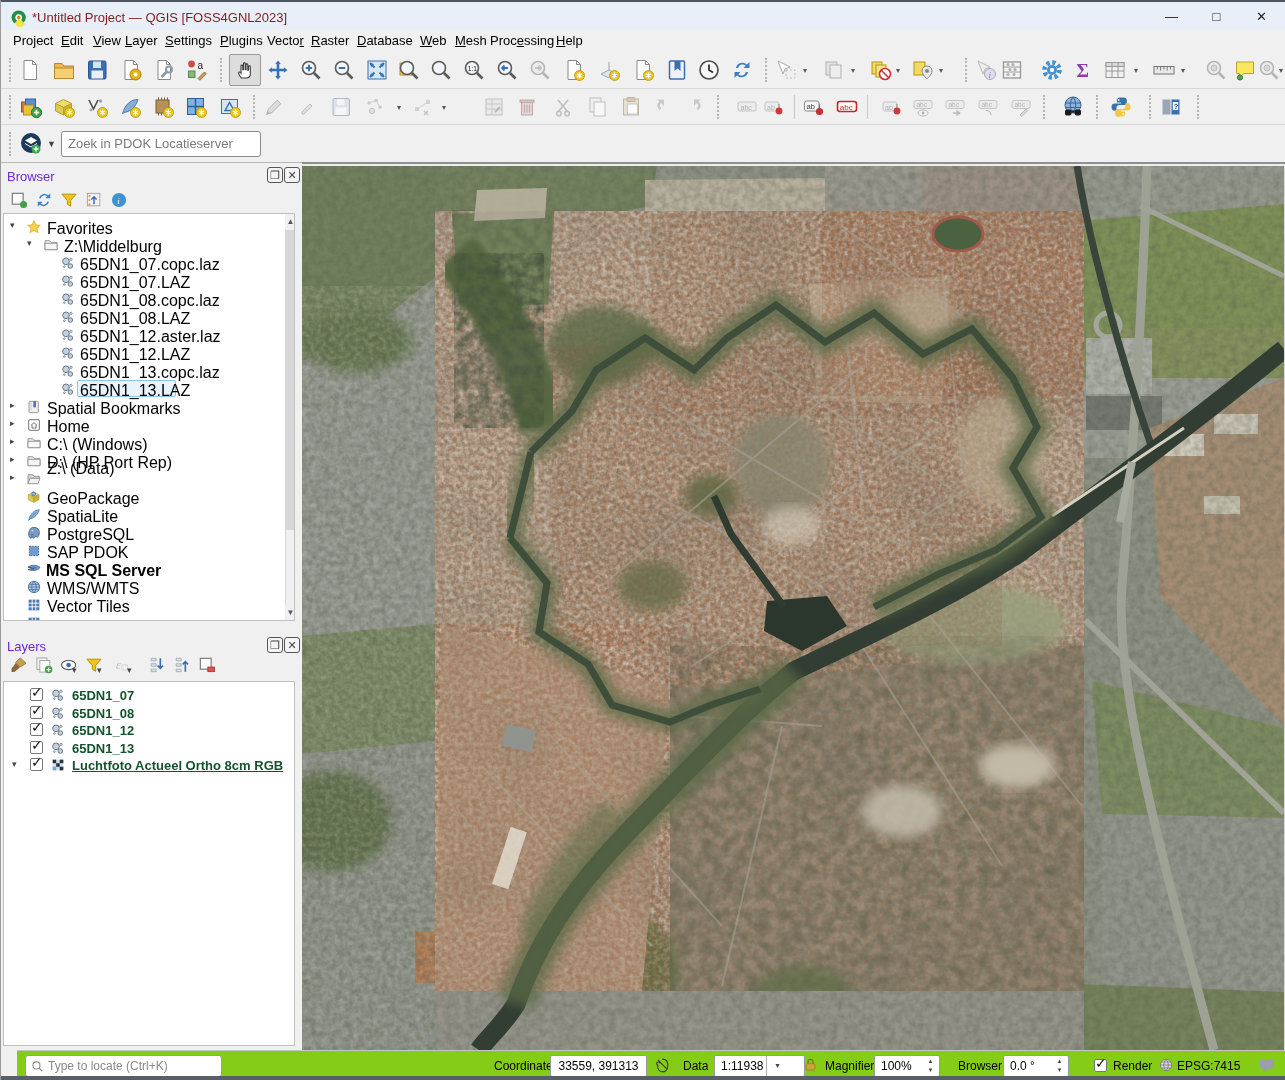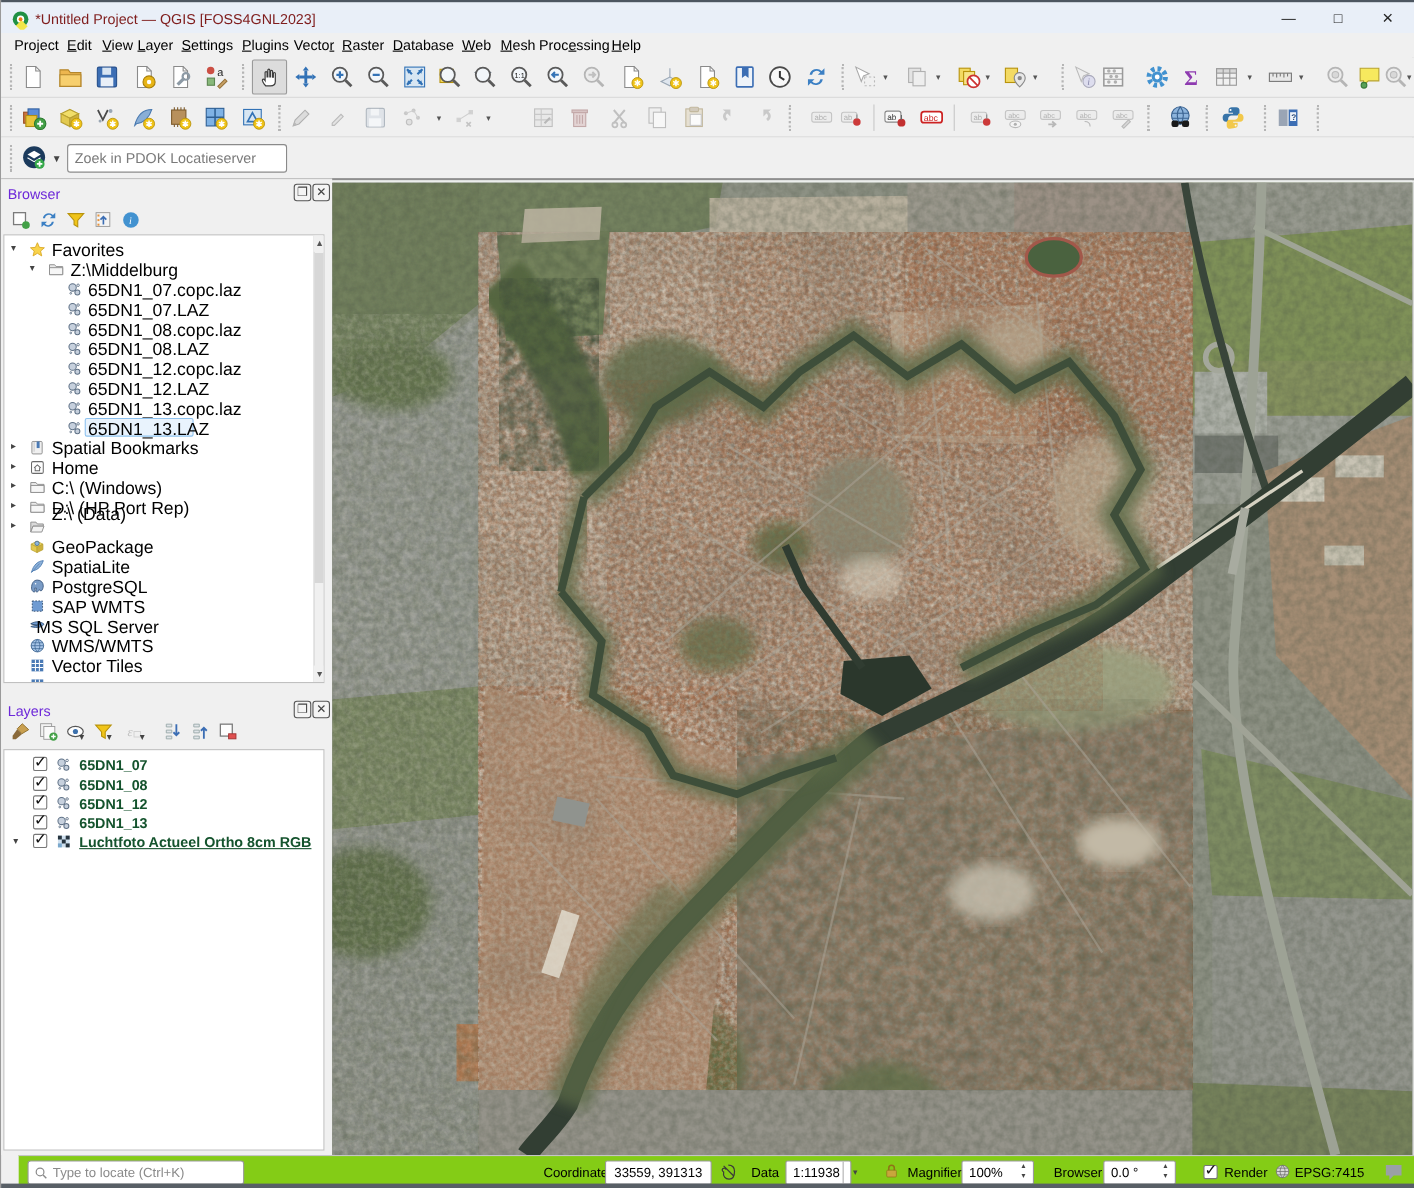--- a/index.html
+++ b/index.html
@@ -508,21 +508,21 @@
             <circle cx="16.5" cy="6.5" r="1.7" fill="none" stroke="#5f7186" stroke-width="1.2"></circle>
             <circle cx="6.5" cy="17.5" r="1.2" fill="none" stroke="#5f7186" stroke-width="1.2"></circle>
           </svg>
           <span style="position:absolute;left:76px;top:96px;">65DN1_08.LAZ</span>
           <svg style="position:absolute;left:56px;top:113px;width:16px;height:16px" viewBox="0 0 24 24">
             <circle cx="9" cy="9.5" r="5" fill="#c6d0dd" stroke="#5f7186" stroke-width="1.4"></circle>
             <circle cx="15.5" cy="16.5" r="3.4" fill="#c6d0dd" stroke="#5f7186" stroke-width="1.4"></circle>
             <circle cx="16.5" cy="6.5" r="1.7" fill="none" stroke="#5f7186" stroke-width="1.2"></circle>
             <circle cx="6.5" cy="17.5" r="1.2" fill="none" stroke="#5f7186" stroke-width="1.2"></circle>
           </svg>
-          <span style="position:absolute;left:76px;top:114px;">65DN1_12.copc.laz</span>
+          <span style="position:absolute;left:76px;top:114px;">65DN1_12.aster.laz</span>
           <svg style="position:absolute;left:56px;top:131px;width:16px;height:16px" viewBox="0 0 24 24">
             <circle cx="9" cy="9.5" r="5" fill="#c6d0dd" stroke="#5f7186" stroke-width="1.4"></circle>
             <circle cx="15.5" cy="16.5" r="3.4" fill="#c6d0dd" stroke="#5f7186" stroke-width="1.4"></circle>
             <circle cx="16.5" cy="6.5" r="1.7" fill="none" stroke="#5f7186" stroke-width="1.2"></circle>
             <circle cx="6.5" cy="17.5" r="1.2" fill="none" stroke="#5f7186" stroke-width="1.2"></circle>
           </svg>
           <span style="position:absolute;left:76px;top:132px;">65DN1_12.LAZ</span>
           <svg style="position:absolute;left:56px;top:149px;width:16px;height:16px" viewBox="0 0 24 24">
             <circle cx="9" cy="9.5" r="5" fill="#c6d0dd" stroke="#5f7186" stroke-width="1.4"></circle>
             <circle cx="15.5" cy="16.5" r="3.4" fill="#c6d0dd" stroke="#5f7186" stroke-width="1.4"></circle>
@@ -583,26 +583,26 @@
           </svg>
           <span style="position:absolute;left:43px;top:294px;">SpatiaLite</span>
           <svg style="position:absolute;left:22px;top:311px;width:16px;height:16px" viewBox="0 0 24 24">
             <path d="M12 3.5c5 0 8 3.5 8 8 0 3-1.2 5.5-3 7l-2.5-2c-.6 2.2-2.4 3.4-3.5 3.2-1-.2-1.3-1.2-1-2.4l.7-2.8h-2.4l.6 3.4c.2 1.4-.6 2-1.7 1.8-1.5-.3-3.2-2.6-3.2-5.2 0-6 2.5-11 8-11z" fill="#7a9cc6" stroke="#3d5a80" stroke-width="1.2"></path>
             <circle cx="9.5" cy="8.5" r="1" fill="#fff"></circle>
           </svg>
           <span style="position:absolute;left:43px;top:312px;">PostgreSQL</span>
           <svg style="position:absolute;left:22px;top:329px;width:16px;height:16px" viewBox="0 0 24 24">
             <rect x="5" y="5" width="14" height="14" fill="#6f9bd2" stroke="#2d4a6b" stroke-width="1.2" stroke-dasharray="2.2 2"></rect>
           </svg>
-          <span style="position:absolute;left:43px;top:330px;">SAP WMTS</span>
+          <span style="position:absolute;left:43px;top:330px;">SAP PDOK</span>
           <svg style="position:absolute;left:22px;top:347px;width:16px;height:16px" viewBox="0 0 24 24">
             <path d="M3 9c6-3.5 13-3.5 18 .5-2 4.5-9 6-18 3.5 3-1.5 6-1.5 9-1z" fill="#6f9bd2" stroke="#2d4a6b" stroke-width="1"></path>
             <path d="M3 9c3 1.5 8 2 12 1" fill="none" stroke="#2d4a6b"></path>
           </svg>
-          <span style="position:absolute;left:29px;top:348px;">MS SQL Server</span>
+          <span style="position:absolute;left:42px;top:348px;font-weight:bold;">MS SQL Server</span>
           <svg style="position:absolute;left:22px;top:365px;width:16px;height:16px" viewBox="0 0 24 24">
             <circle cx="12" cy="12" r="8.5" fill="#a8c6e8" stroke="#3a6391" stroke-width="1.2"></circle>
             <path d="M3.5 12h17M12 3.5a12 12 0 0 1 0 17M12 3.5a12 12 0 0 0 0 17M4.5 8h15M4.5 16h15" stroke="#3a6391" fill="none"></path>
           </svg>
           <span style="position:absolute;left:43px;top:366px;">WMS/WMTS</span>
           <svg style="position:absolute;left:22px;top:383px;width:16px;height:16px" viewBox="0 0 24 24">
             <rect x="4" y="4" width="16" height="16" fill="#4a7ab5"></rect>
             <path d="M4 9.3h16M4 14.7h16M9.3 4v16M14.7 4v16" stroke="#fff" stroke-width="1.4"></path>
           </svg>
           <span style="position:absolute;left:43px;top:384px;">Vector Tiles</span>
@@ -878,21 +878,21 @@
           <path d="M15 15l5.5 5.5" stroke="#8a8a8a" stroke-width="2.4"></path>
         </svg>
   <span style="margin-left:16px">Type to locate (Ctrl+K)</span></div>
  <span class="lbl" style="left:477px">Coordinate</span>
  <div class="box" style="left:533px;width:97px;text-align:center">33559, 391313</div>
  <svg style="position:absolute;left:638px;top:6px;width:17px;height:17px" viewBox="0 0 24 24">
         <path d="M10 3c5 0 8 3 8 8s-2 10-7 10-8-4-7-9c-3-2-2-5 1-5 2 0 2 1 2 2" fill="none" stroke="#3a3a3a" stroke-width="1.6"></path>
         <path d="M4 4l13 13" stroke="#3a3a3a" stroke-width="1.6"></path>
       </svg>
  <span class="lbl" style="left:666px">Data</span>
- <div class="box" style="left:697px;width:60px"><span>1:11938</span></div>
+ <div class="box" style="left:697px;width:91px"><span>1:11938</span></div>
  <div style="position:absolute;left:749px;top:5px;width:22px;height:20px;border-left:1px solid #b0b0b0;color:#444;font-size:8px;text-align:center;line-height:20px">▾</div>
  <svg style="position:absolute;left:786px;top:6px;width:15px;height:16px" viewBox="0 0 24 24">
         <rect x="5" y="10" width="14" height="10" rx="1.5" fill="#c8a63c" stroke="#8f7317"></rect>
         <path d="M8 10V7a4 4 0 0 1 8 0v3" fill="none" stroke="#8f7317" stroke-width="2.2"></path>
       </svg>
  <span class="lbl" style="left:808px">Magnifier</span>
  <div class="box" style="left:857px;width:66px">100%</div>
  <div style="position:absolute;left:905px;top:5px;width:17px;height:20px;color:#444;font-size:7px;text-align:center;line-height:9px">▴<br>▾</div>
  <span class="lbl" style="left:941px">Browser</span>
  <div class="box" style="left:986px;width:66px">0.0 °</div>

